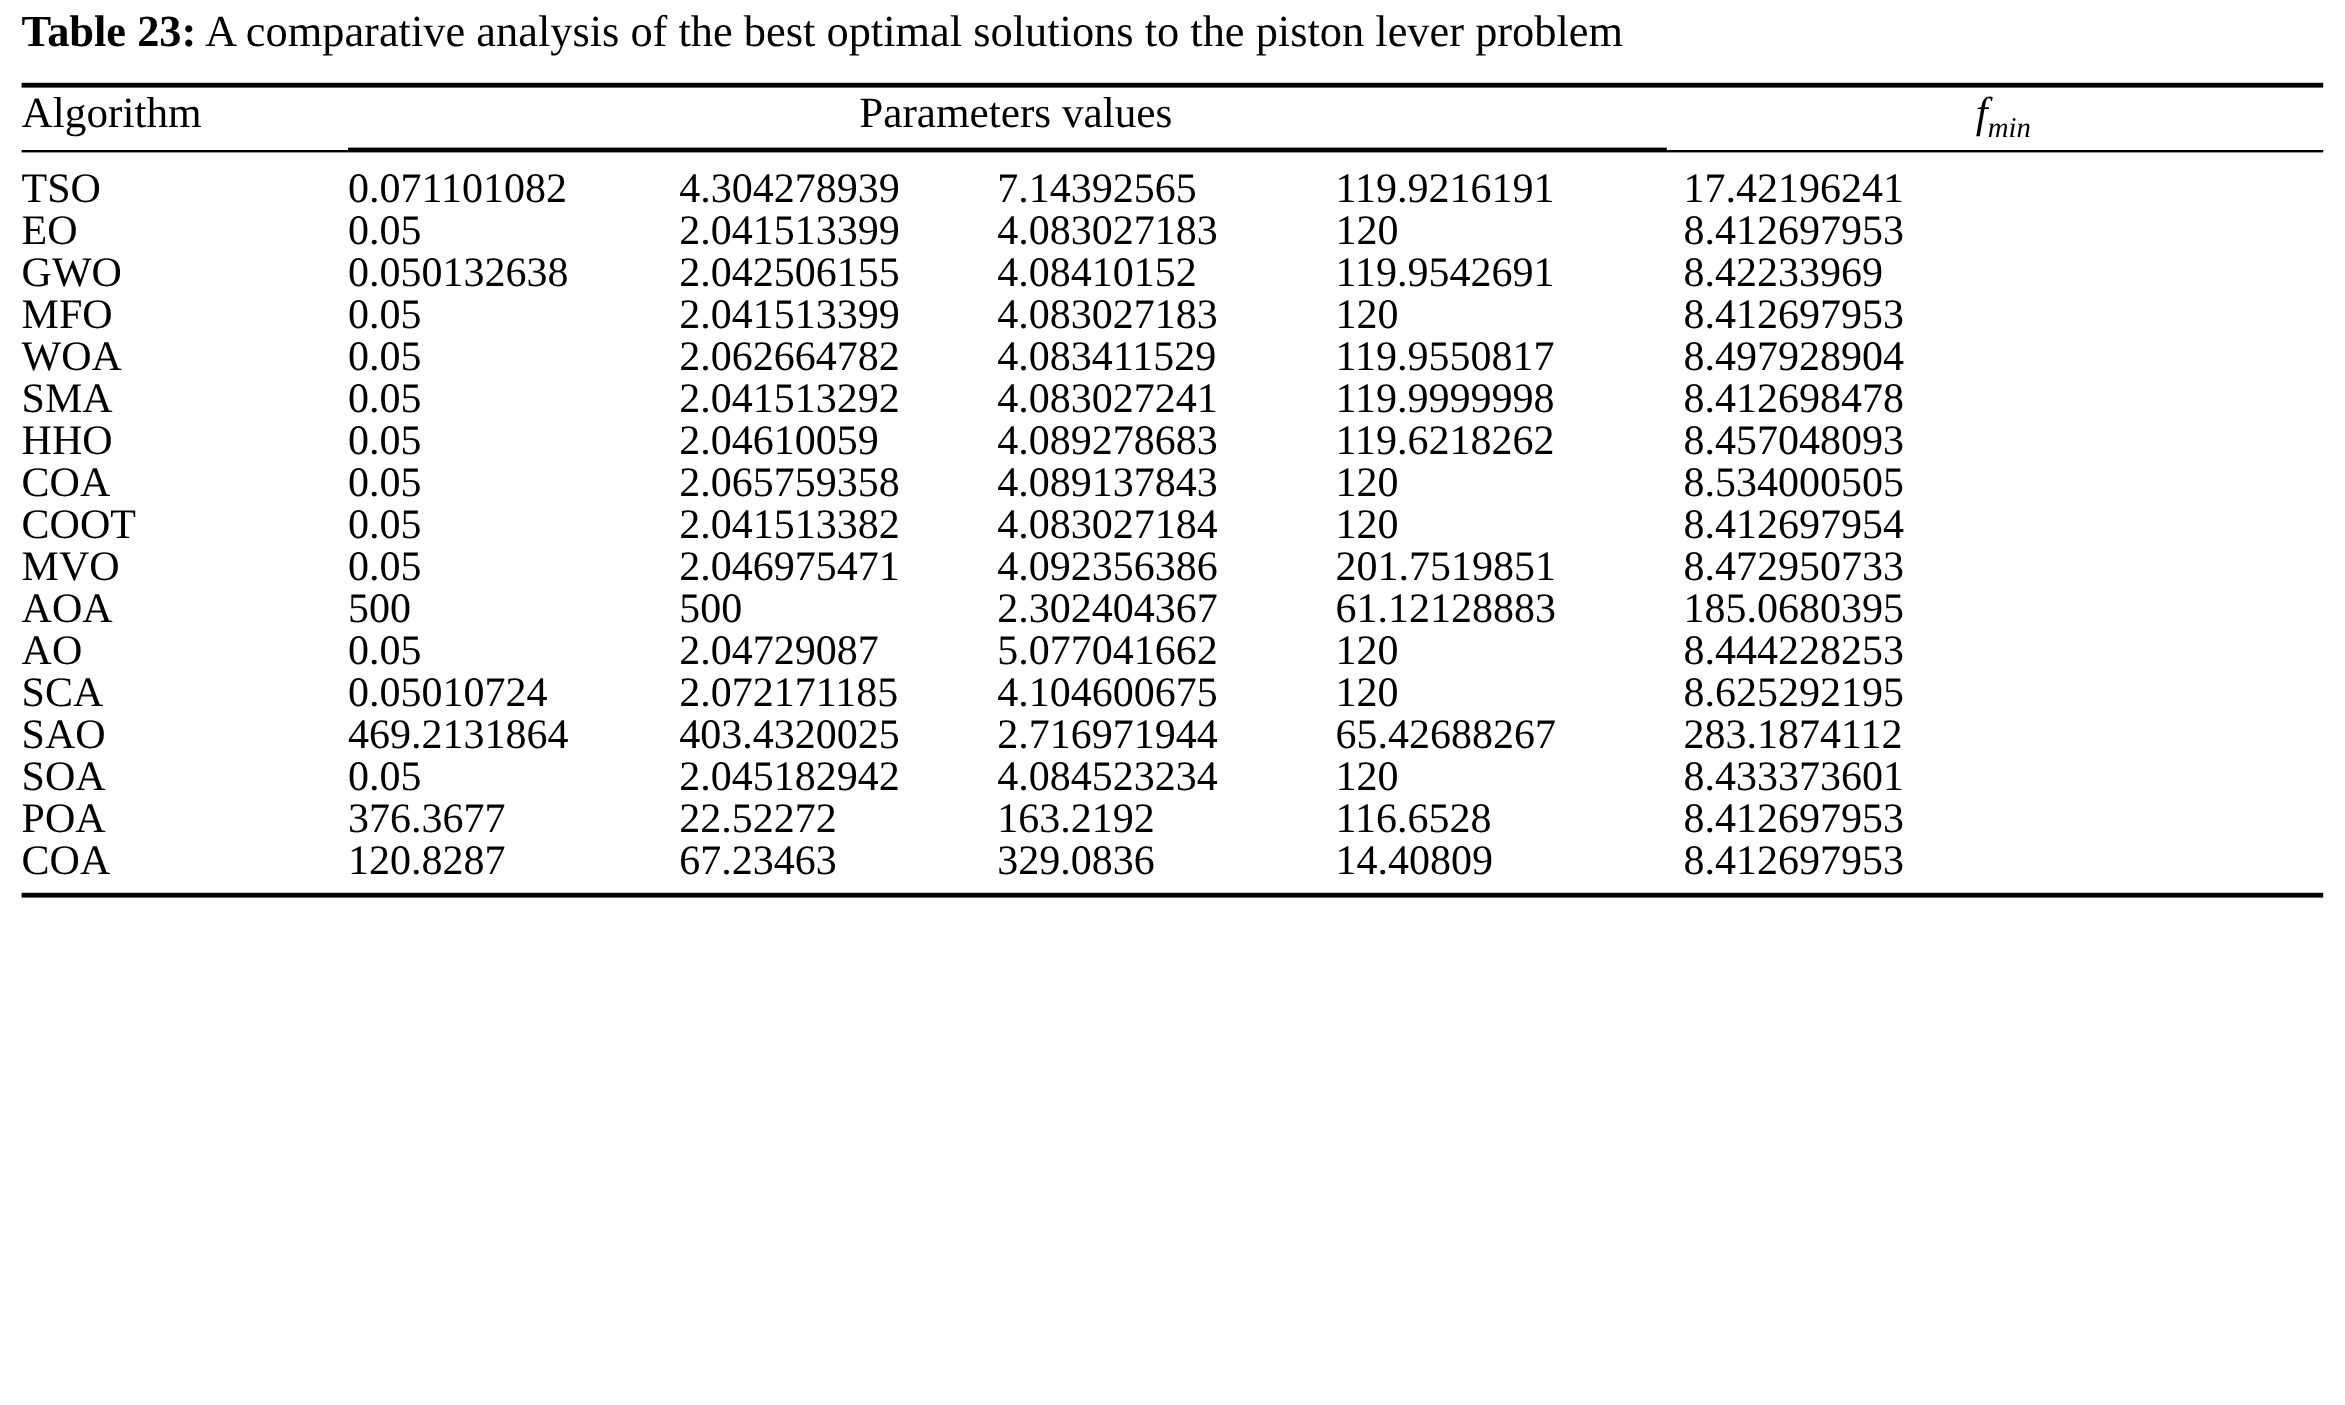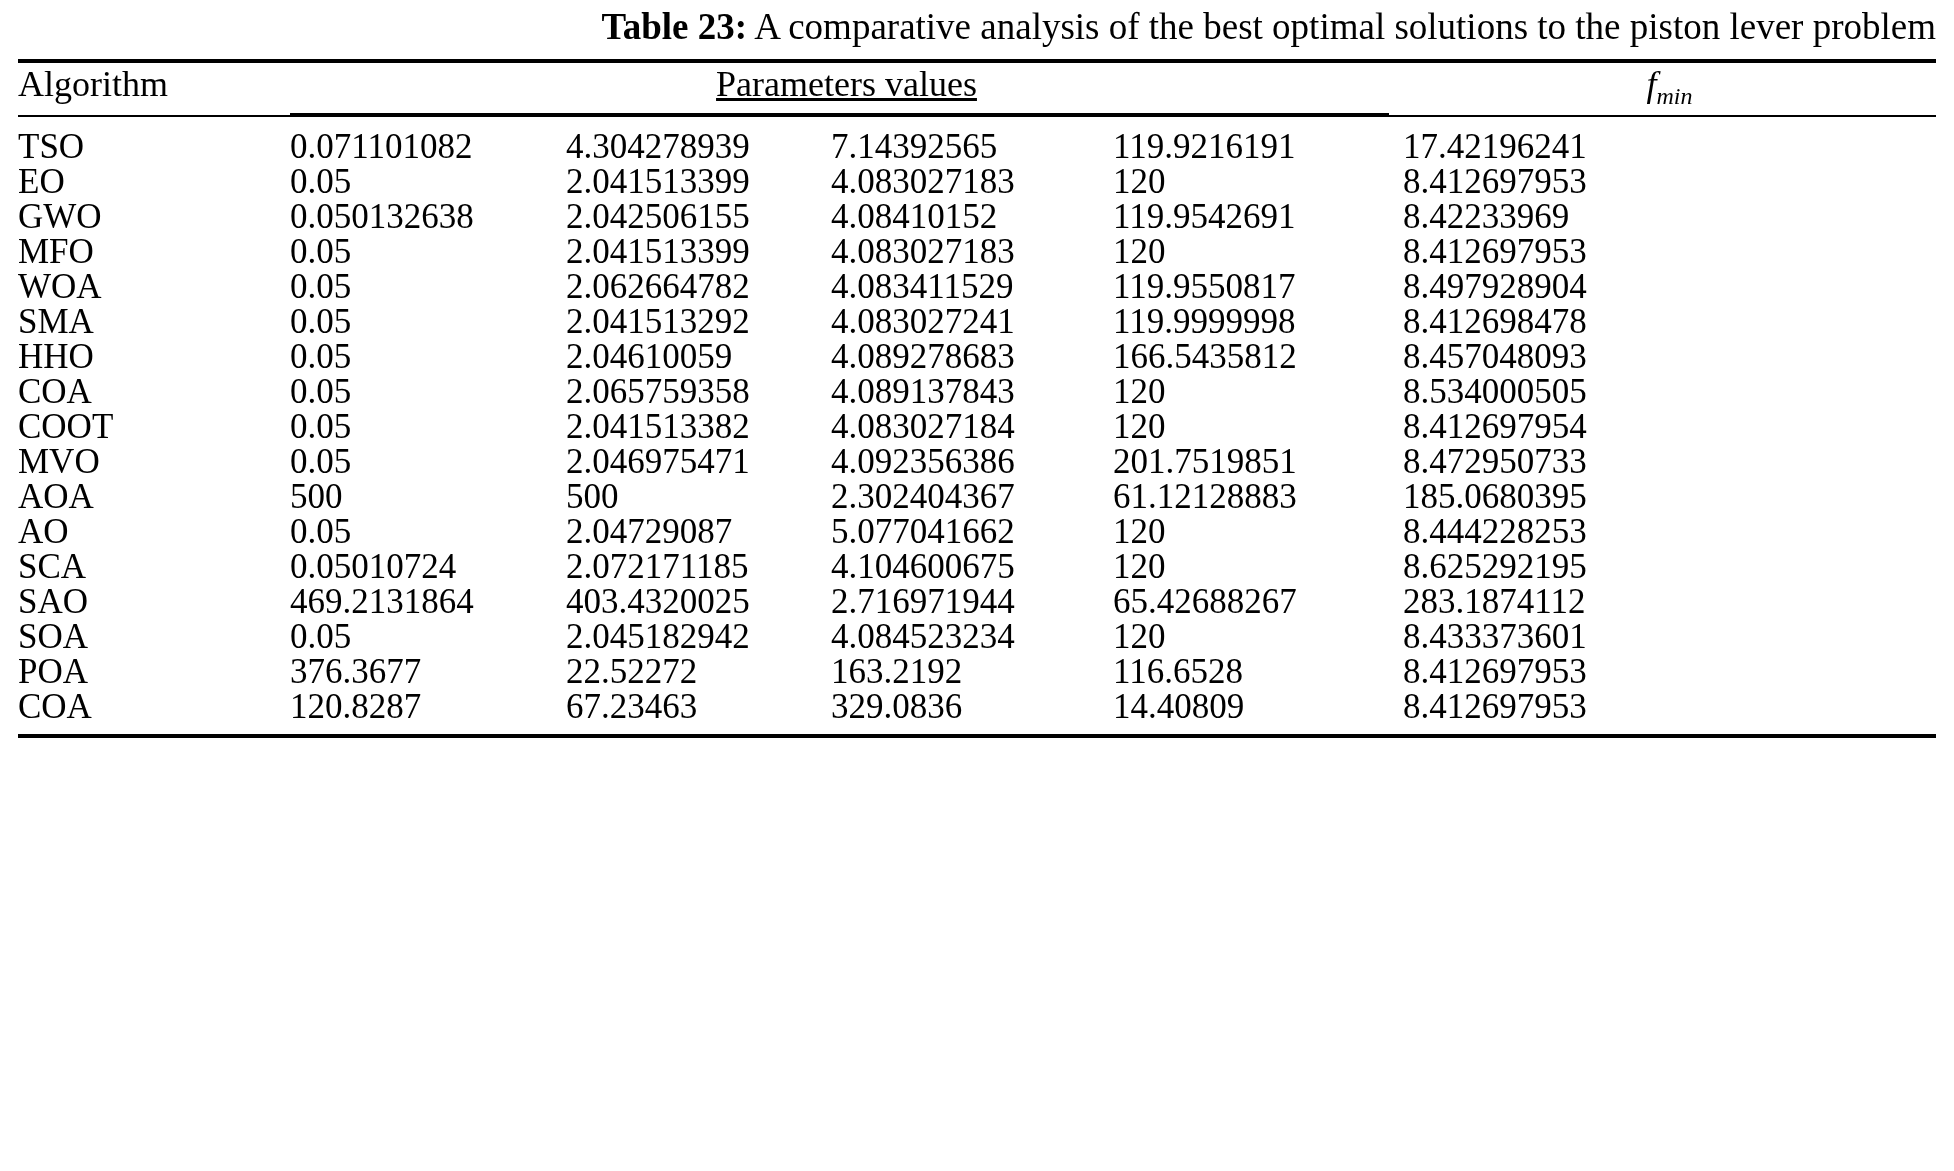--- a/index.html
+++ b/index.html
@@ -18,22 +18,22 @@
     position: relative;
     width: 1954px;
     height: 1171px;
     box-sizing: border-box;
     padding: 0 18px;
   }
   
   .caption {
     font-size: 37px;
     line-height: 1.0;
-    text-align: right;
-    padding: 8px 0 14px 0;
+    text-align: left;
+    padding: 8px 0 24px 0;
     white-space: nowrap;
   }
   .caption .cap-label {
     font-weight: bold;
   }
   .caption .cap-text {
     font-weight: normal;
   }
   
   .rule-thick {
@@ -66,21 +66,20 @@
   col.c-f   { width: auto; }
 
   .hdr-row td {
     font-size: 36px;
     padding-top: 14px;
     padding-bottom: 6px;
   }
   .hdr-params {
     text-align: center !important;
     position: relative;
-    text-decoration: underline;
   }
   .params-label {
     display: block;
     text-align: center;
     padding-bottom: 8px;
   }
   .params-underline {
     display: block;
     height: 2px;
     background: #000;
@@ -216,21 +215,21 @@
           <td>2.041513292</td>
           <td>4.083027241</td>
           <td>119.9999998</td>
           <td>8.412698478</td>
         </tr>
         <tr class="body-row">
           <td>HHO</td>
           <td>0.05</td>
           <td>2.04610059</td>
           <td>4.089278683</td>
-          <td>166.5435812</td>
+          <td>119.6218262</td>
           <td>8.457048093</td>
         </tr>
         <tr class="body-row">
           <td>COA</td>
           <td>0.05</td>
           <td>2.065759358</td>
           <td>4.089137843</td>
           <td>120</td>
           <td>8.534000505</td>
         </tr>

